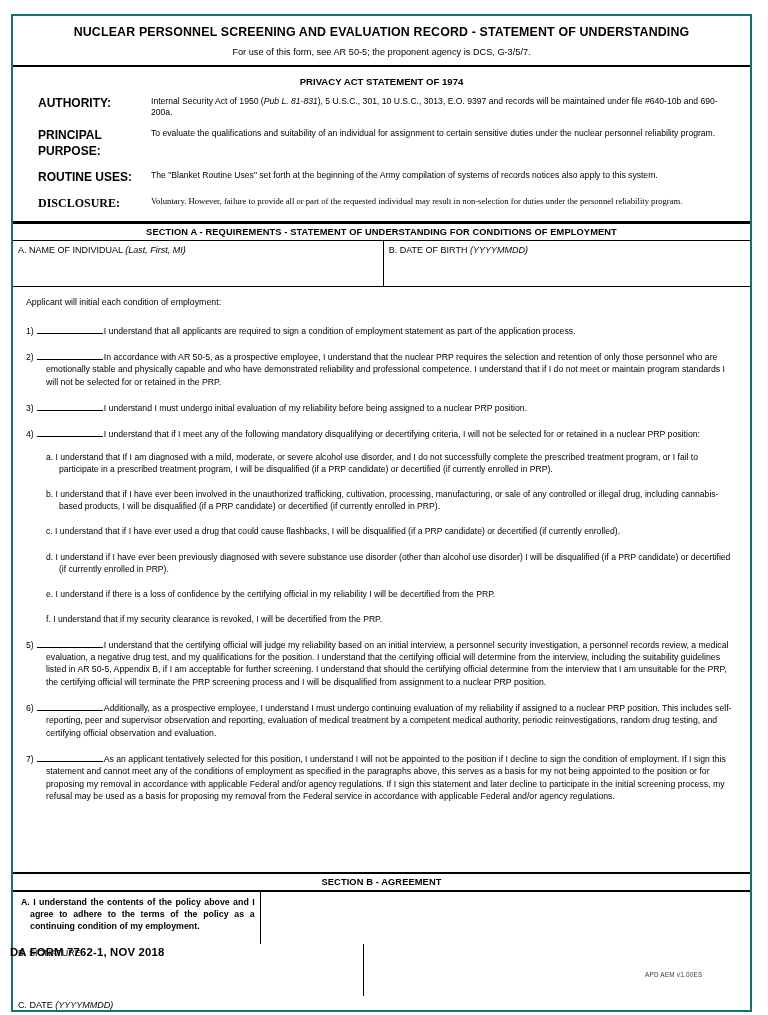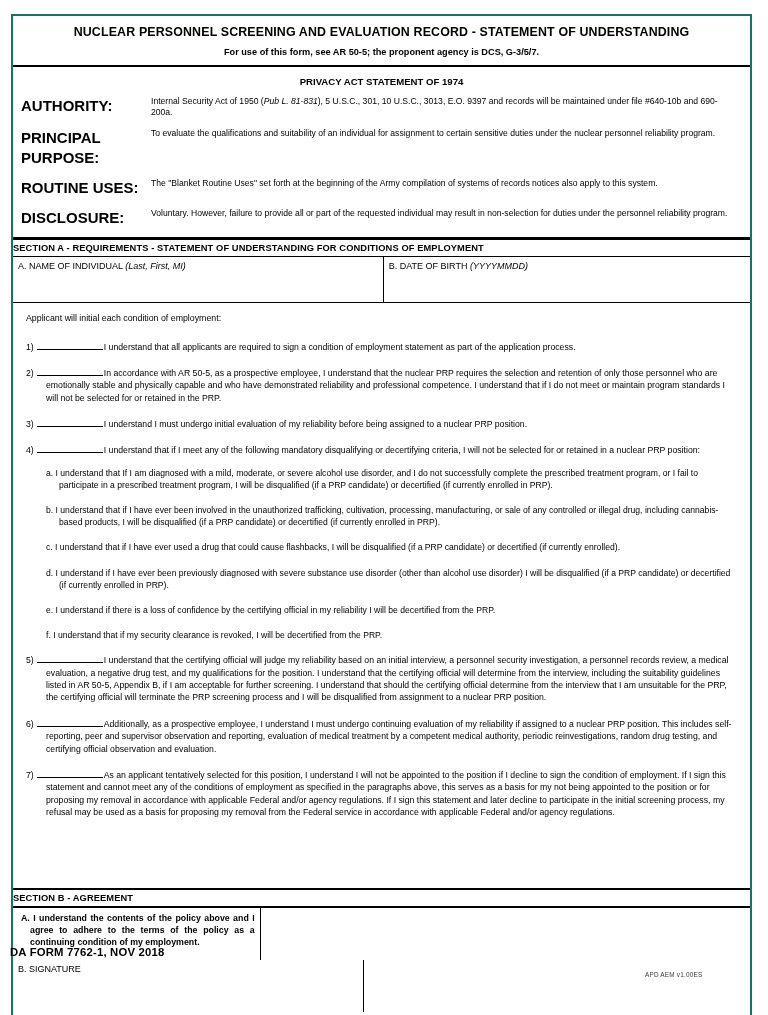--- a/index.html
+++ b/index.html
@@ -34,21 +34,20 @@
   .form-title {
     font-size: 12.4px;
     font-weight: bold;
     letter-spacing: 0.15px;
     line-height: 1.25;
   }
   .form-subtitle {
     font-size: 9.2px;
     margin-top: 6px;
     line-height: 1.2;
-    font-weight: bold;
   }
 
   
   .privacy-block {
     border-bottom: 2px solid #000;
     padding: 6px 0 8px 0;
   }
   .privacy-heading {
     text-align: center;
     font-size: 9.6px;
@@ -57,38 +56,39 @@
   }
   .pa-row {
     display: flex;
     margin: 0 0 10px 0;
     padding: 0 10px 0 0;
   }
   .pa-row:last-child { margin-bottom: 1px; }
   .pa-label {
     width: 138px;
     min-width: 138px;
-    padding-left: 8px;
-    box-sizing: border-box;
-    font-size: 15px;
+    padding-left: 25px;
+    box-sizing: border-box;
+    font-size: 12px;
     font-weight: bold;
     line-height: 1.33;
   }
   .pa-text {
     flex: 1;
     font-size: 8.6px;
     line-height: 1.33;
     padding-right: 4px;
   }
   .pa-text i { font-style: italic; }
 
   
   .section-bar {
     border-top: 1px solid #000;
     border-bottom: 1px solid #000;
+    text-align: center;
     font-size: 9.3px;
     font-weight: bold;
     padding: 3px 0 3px 0;
     letter-spacing: 0.1px;
   }
   .section-bar.top-thick { border-top: 2px solid #000; }
 
   
   .field-row {
     display: flex;
@@ -214,21 +214,21 @@
     <div class="pa-row">
       <div class="pa-label">PRINCIPAL PURPOSE:</div>
       <div class="pa-text">To evaluate the qualifications and suitability of an individual for assignment to certain sensitive duties under the nuclear personnel reliability program.</div>
     </div>
 
     <div class="pa-row">
       <div class="pa-label">ROUTINE USES:</div>
       <div class="pa-text">The "Blanket Routine Uses" set forth at the beginning of the Army compilation of systems of records notices also apply to this system.</div>
     </div>
 
-    <div class="pa-row" style="margin-top:4px;">
+    <div class="pa-row" style="margin-top:4px;font-family:Liberation Serif, serif;">
       <div class="pa-label">DISCLOSURE:</div>
       <div class="pa-text">Voluntary. However, failure to provide all or part of the requested individual may result in non-selection for duties under the personnel reliability program.</div>
     </div>
   </div>
 
   <div class="section-bar">SECTION A - REQUIREMENTS - STATEMENT OF UNDERSTANDING FOR CONDITIONS OF EMPLOYMENT</div>
 
   <div class="field-row">
     <div class="field-cell name">
       <span>A. NAME OF INDIVIDUAL</span>

